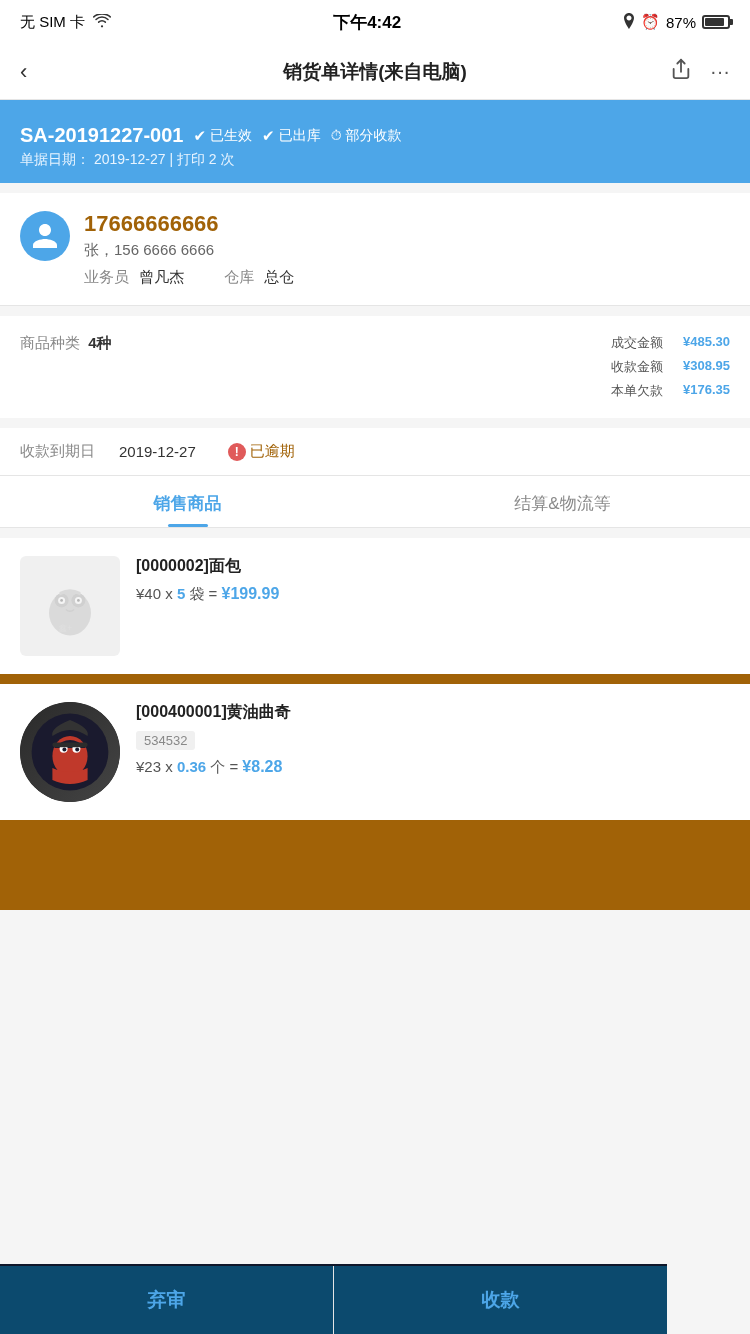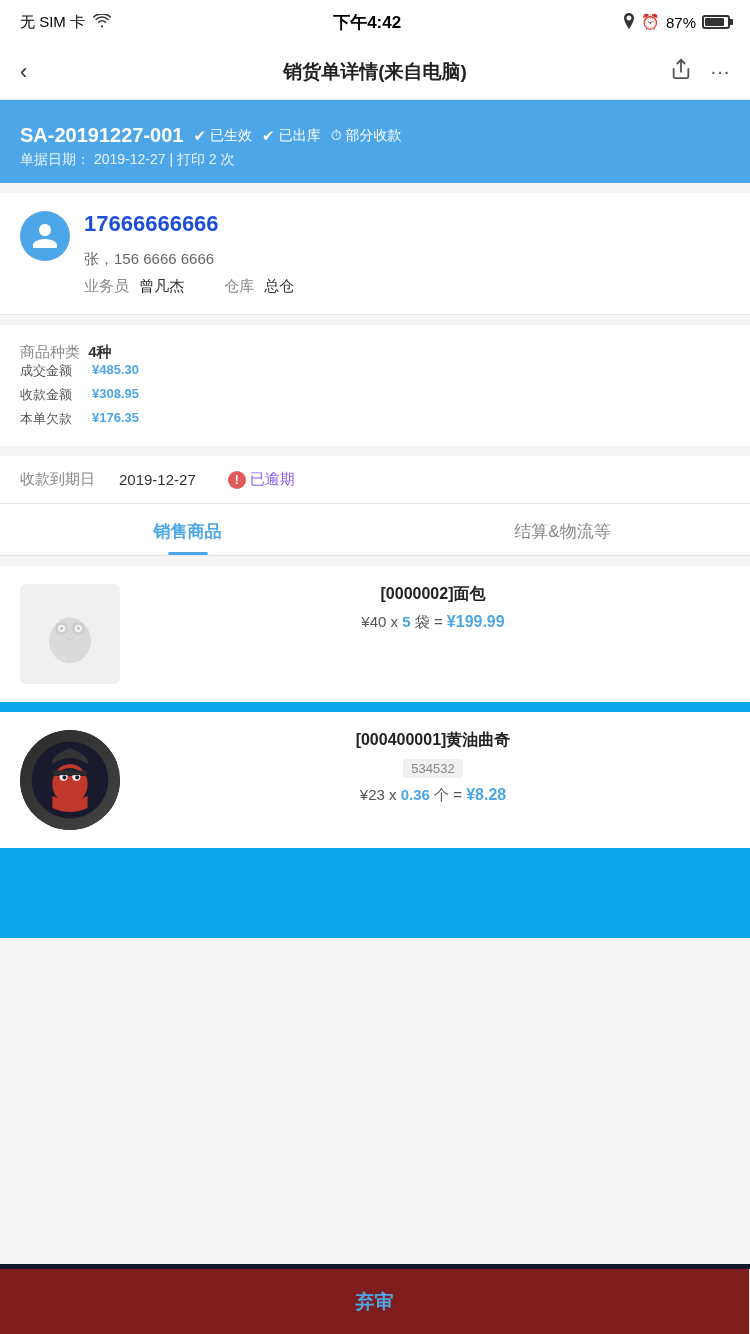--- a/index.html
+++ b/index.html
@@ -125,22 +125,22 @@
       display: flex;
       align-items: center;
       justify-content: center;
       flex-shrink: 0;
     }
     .avatar svg { width: 30px; height: 30px; fill: #fff; }
     .customer-info { flex: 1; }
     .customer-phone {
       font-size: 22px;
       font-weight: 600;
-      color: #1d4ed8;
-      margin-bottom: 13px;
+      color: #a16207;
+      margin-bottom: 4px;
     }
     .customer-name {
       font-size: 15px;
       color: #666;
       margin-bottom: 8px;
     }
     .customer-meta {
       display: flex;
       gap: 40px;
       font-size: 15px;
@@ -150,21 +150,20 @@
     .meta-value { color: #333; margin-left: 6px; }
 
     
     .summary-section {
       background: #fff;
       padding: 18px 20px;
       margin-top: 10px;
       display: flex;
       justify-content: space-between;
       align-items: flex-start;
-      flex-direction: column;
     }
     .summary-left { font-size: 15px; color: #555; }
     .summary-kind-label { color: #888; }
     .summary-kind-value { color: #333; font-weight: 600; margin-left: 4px; }
     .summary-right { display: flex; flex-direction: column; gap: 6px; align-items: flex-end; }
     .summary-row { display: flex; justify-content: space-between; gap: 20px; font-size: 13px; }
     .summary-row-label { color: #555; }
     .summary-row-value { color: #4DA6E8; font-weight: 600; }
 
     
@@ -186,21 +185,21 @@
       align-items: center;
       gap: 4px;
       background: transparent;
     }
     .overdue-dot {
       width: 18px; height: 18px; border-radius: 9px;
       background: #e05a5a;
       display: flex; align-items: center; justify-content: center;
       color: #fff; font-size: 12px; font-weight: 700;
     }
-    .overdue-text { color: #8b5cf6; font-weight: 500; font-size: 15px; }
+    .overdue-text { color: #a16207; font-weight: 500; font-size: 15px; }
 
     
     .tabs-bar {
       background: #fff;
       display: flex;
       border-bottom: 1px solid #e5e5e5;
       margin-top: 0;
     }
     .tab-item {
       flex: 1;
@@ -222,22 +221,21 @@
       left: 50%;
       transform: translateX(-50%);
       width: 40px;
       height: 3px;
       background: #4DA6E8;
       border-radius: 2px;
     }
 
     
     .products-list {
-      background: #0ea5e9;
-      text-align: center;
+      background: #a16207;
     }
     .product-item {
       background: #fff;
       margin-bottom: 10px;
       padding: 18px 20px;
       display: flex;
       gap: 16px;
       align-items: flex-start;
     }
     .product-thumb {
@@ -278,24 +276,24 @@
       font-size: 15px;
       color: #555;
     }
     .product-price .qty { color: #4DA6E8; font-weight: 600; }
     .product-price .total { color: #4DA6E8; font-weight: 700; font-size: 16px; }
 
     
     .bottom-bar {
       position: fixed;
       bottom: 0;
-      width: 750px;
+      width: 667px;
       height: 70px;
-      background: #7f1d1d;
-      border-top: 5px solid #0f172a;
+      background: #0c4a6e;
+      border-top: 2px solid #0f172a;
       display: flex;
       align-items: center;
     }
     .bottom-btn {
       flex: 1;
       height: 100%;
       display: flex;
       align-items: center;
       justify-content: center;
       font-size: 19px;
@@ -506,13 +504,14 @@
         <span> = </span>
         <span class="total">¥8.28</span>
       </div>
     </div>
   </div>
 
 </div>
 
 <div class="bottom-bar">
   <button class="bottom-btn cancel">弃审</button>
+  <button class="bottom-btn payment">收款</button>
 </div>
 
 </body></html>

